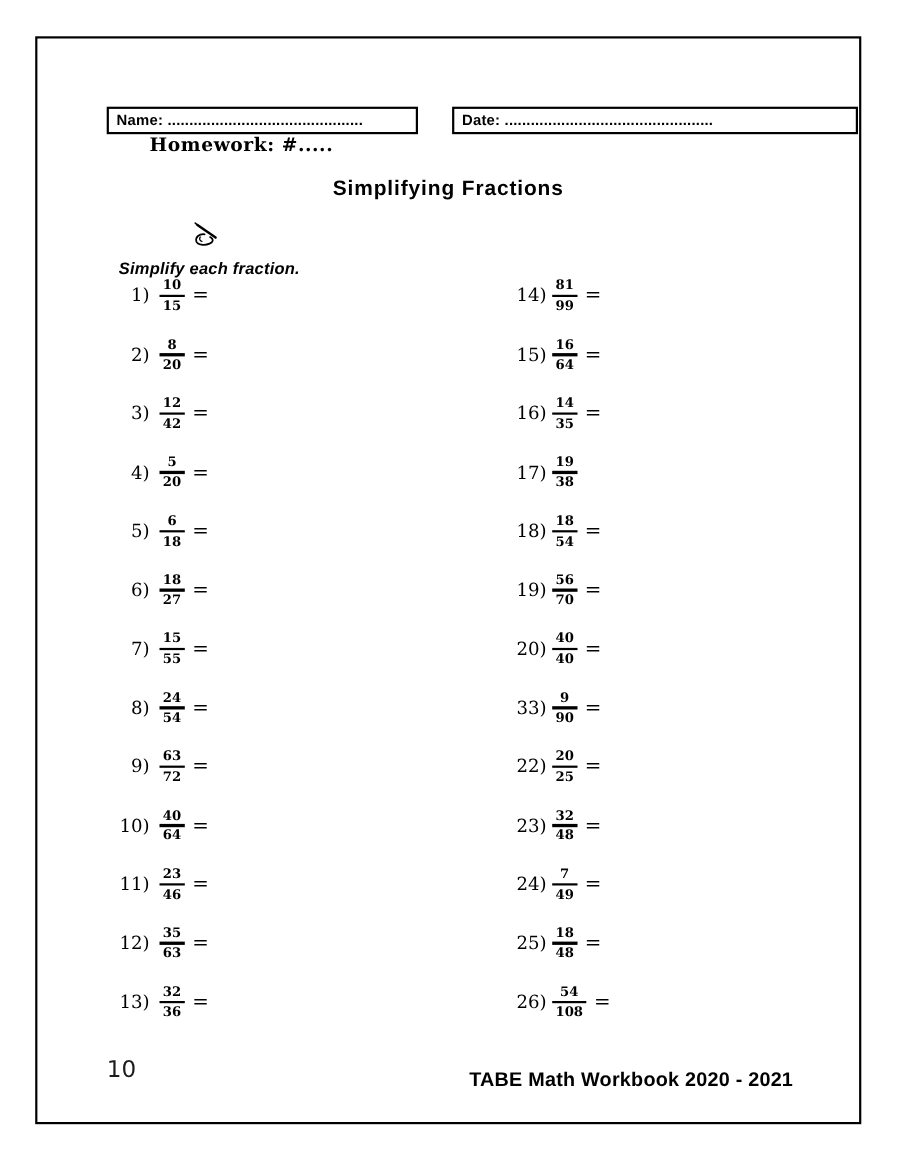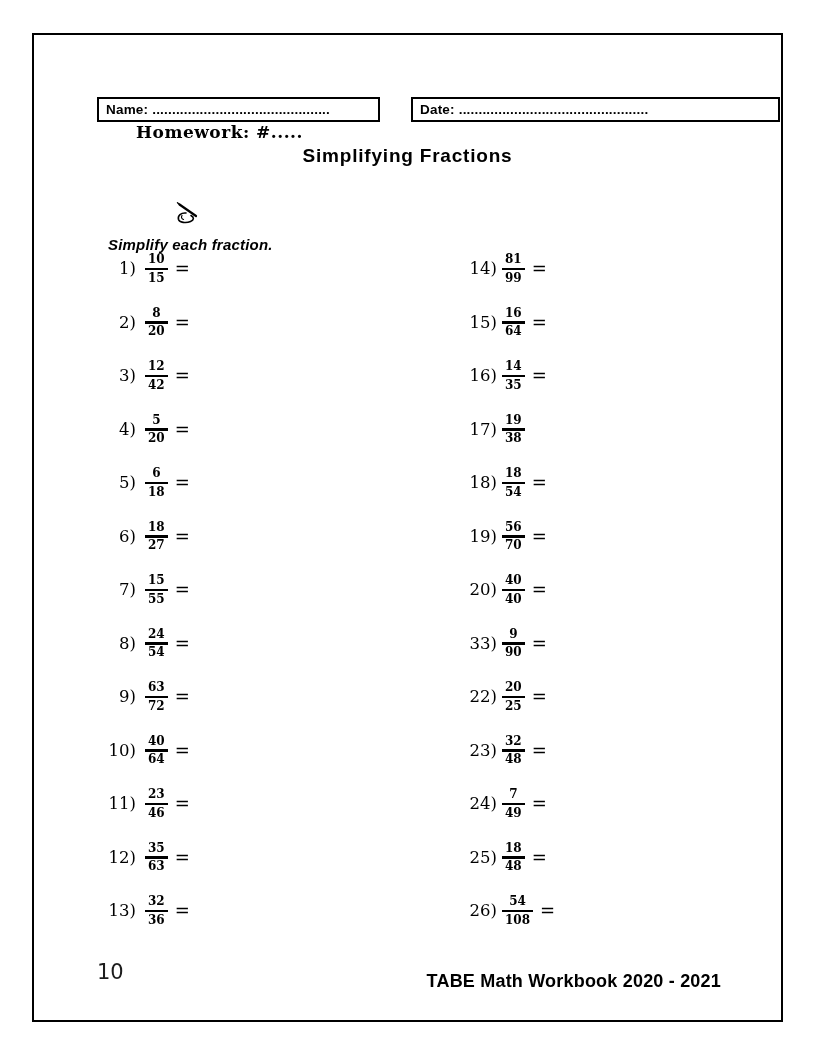--- a/index.html
+++ b/index.html
@@ -27,21 +27,21 @@
     letter-spacing: 0.2px;
   }
   .name-box { left: 63px; width: 283px; }
   .date-box { left: 377px; width: 369px; }
   .homework {
     position: absolute; left: 62px; top: 87px;
     font-family: "DejaVu Serif", serif;
     font-weight: bold; font-size: 17px; letter-spacing: 0.5px; margin-left: 40px;
   }
   .title {
-    position: absolute; top: 110px; left: 0; width: 100%;
+    position: absolute; top: 126px; left: 0; width: 100%;
     margin: 0; text-align: center;
     font-family: "Liberation Sans", sans-serif;
     font-weight: bold; font-size: 19px; letter-spacing: 0.8px;
   }
   .instruction {
     position: absolute; left: 74px; top: 166px;
     display: flex; align-items: center; gap: 11px; flex-direction: column;
   }
   .icon-wrap { display: inline-flex; }
   .instr-text {

